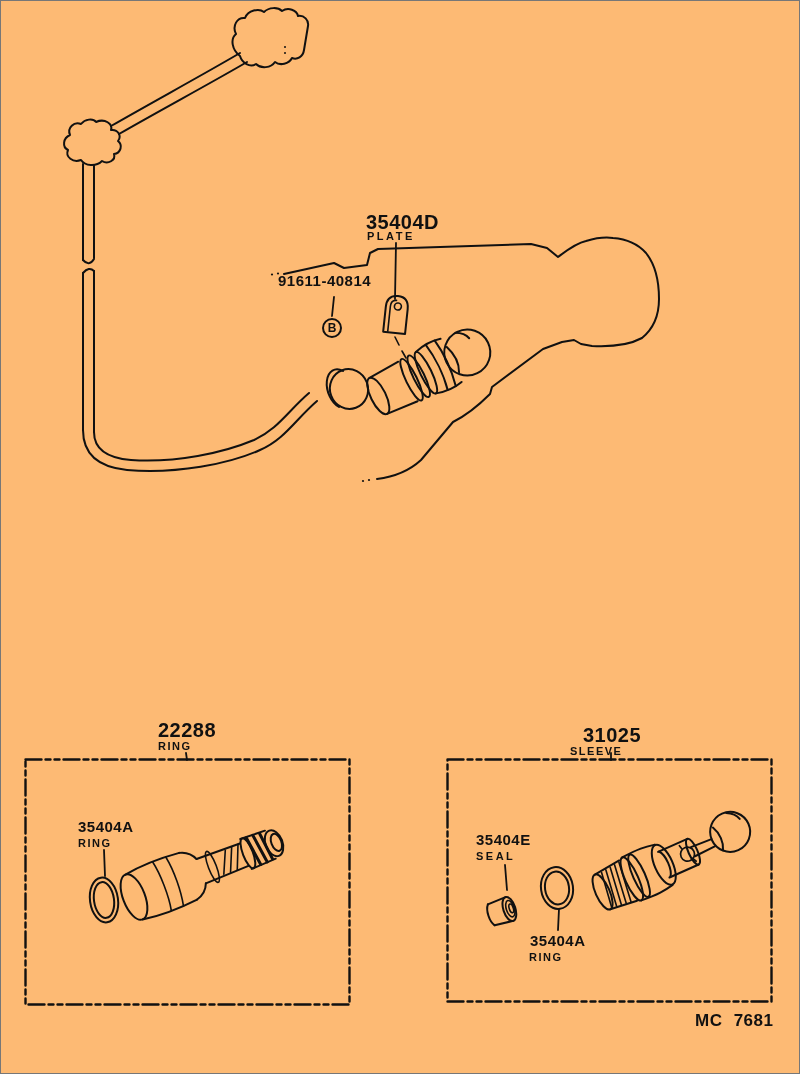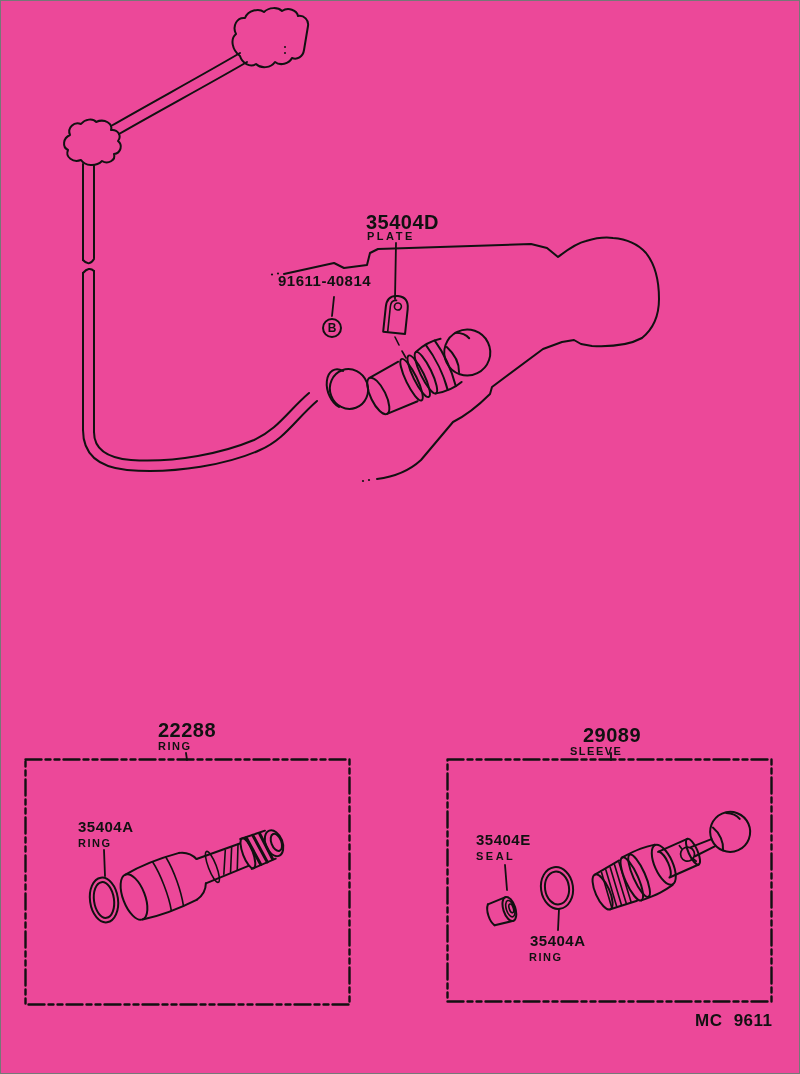--- a/index.html
+++ b/index.html
@@ -1,18 +1,18 @@
 <!DOCTYPE html>
 <html><head>
 <meta charset="utf-8">
 <style>
   html,body{margin:0;padding:0;background:#e8e8e8;}
   .stage{
     position:relative;width:800px;height:1074px;margin:0 auto;
-    background:#ec4899;border:1px solid #777;box-sizing:border-box;
+    background:#fdba74;border:1px solid #777;box-sizing:border-box;
     font-family:"Liberation Sans",sans-serif;color:#111;overflow:hidden;
   }
   .art{position:absolute;left:0;top:0;width:800px;height:1074px;}
   .label{position:absolute;white-space:nowrap;line-height:1;color:#111;}
   .part-no{font-weight:bold;font-size:20px;letter-spacing:0.5px;}
   .part-no.md{font-size:15px;}
   .sub-label{font-weight:bold;font-size:11px;letter-spacing:2.5px;text-align:right;}
   .sub-label.tight{letter-spacing:1.5px;}
   .b-marker{
     position:absolute;left:321px;top:317px;width:20px;height:20px;
@@ -195,21 +195,21 @@
   <div class="label sub-label" style="left:366px;top:230px">PLATE</div>
 
   <div class="label part-no md" style="left:277px;top:272px">91611-40814</div>
   <div class="b-marker">B</div>
 
   <div class="label part-no" style="left:157px;top:719px">22288</div>
   <div class="label sub-label tight" style="left:157px;top:740px">RING</div>
   <div class="label part-no md" style="left:77px;top:818px">35404A</div>
   <div class="label sub-label tight" style="left:77px;top:837px">RING</div>
 
-  <div class="label part-no" style="left:582px;top:724px">29089</div>
+  <div class="label part-no" style="left:582px;top:724px">31025</div>
   <div class="label sub-label tight" style="left:569px;top:745px">SLEEVE</div>
   <div class="label part-no md" style="left:475px;top:831px">35404E</div>
   <div class="label sub-label" style="left:475px;top:850px">SEAL</div>
   <div class="label part-no md" style="left:529px;top:932px">35404A</div>
   <div class="label sub-label tight" style="left:528px;top:951px">RING</div>
 
-  <div class="label footer-code" style="left:694px;top:1011px">MC 9611</div>
+  <div class="label footer-code" style="left:694px;top:1011px">MC 7681</div>
 </div>
 
 </body></html>

